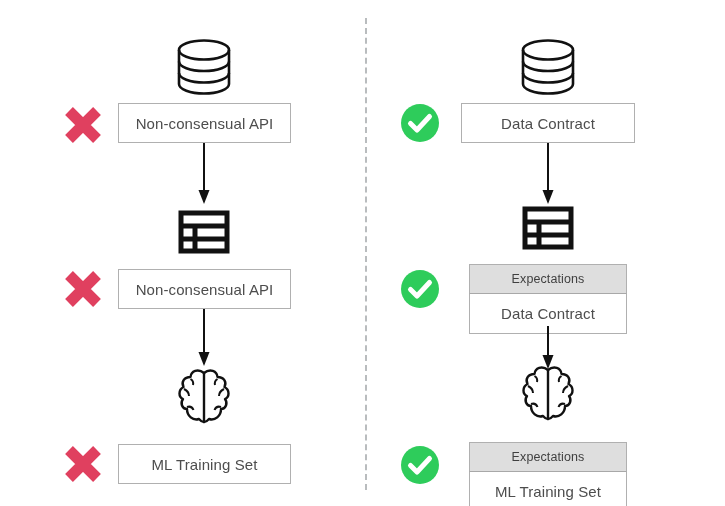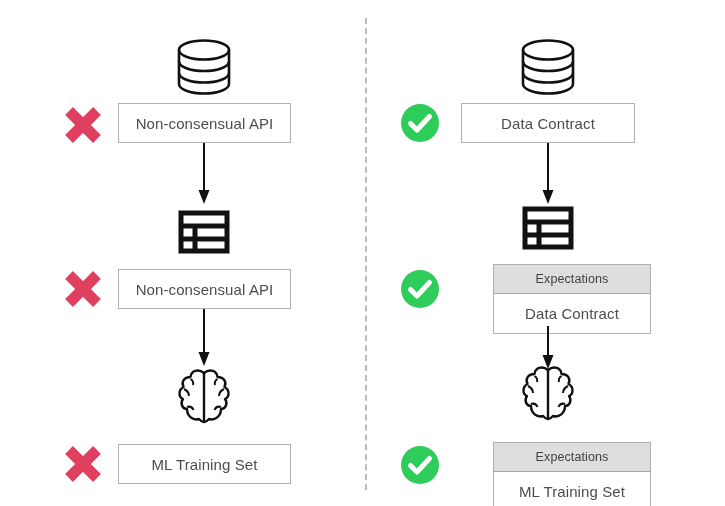--- a/index.html
+++ b/index.html
@@ -41,21 +41,20 @@
     color:#4d4d4d;
     font-size:15px;
     letter-spacing:.1px;
     white-space:nowrap;
   }
   .node.stacked{
     display:block;
     padding:8px;
     border:none;
     background:transparent;
-    margin-left:24px;
   }
   .node .hdr{
     box-sizing:border-box;
     height:30px;
     background:#dedede;
     border:1px solid #b0b0b0;
     border-bottom:1px solid #a8a8a8;
     display:flex;align-items:center;justify-content:center;
     font-size:12.5px;
     color:#3f3f3f;

